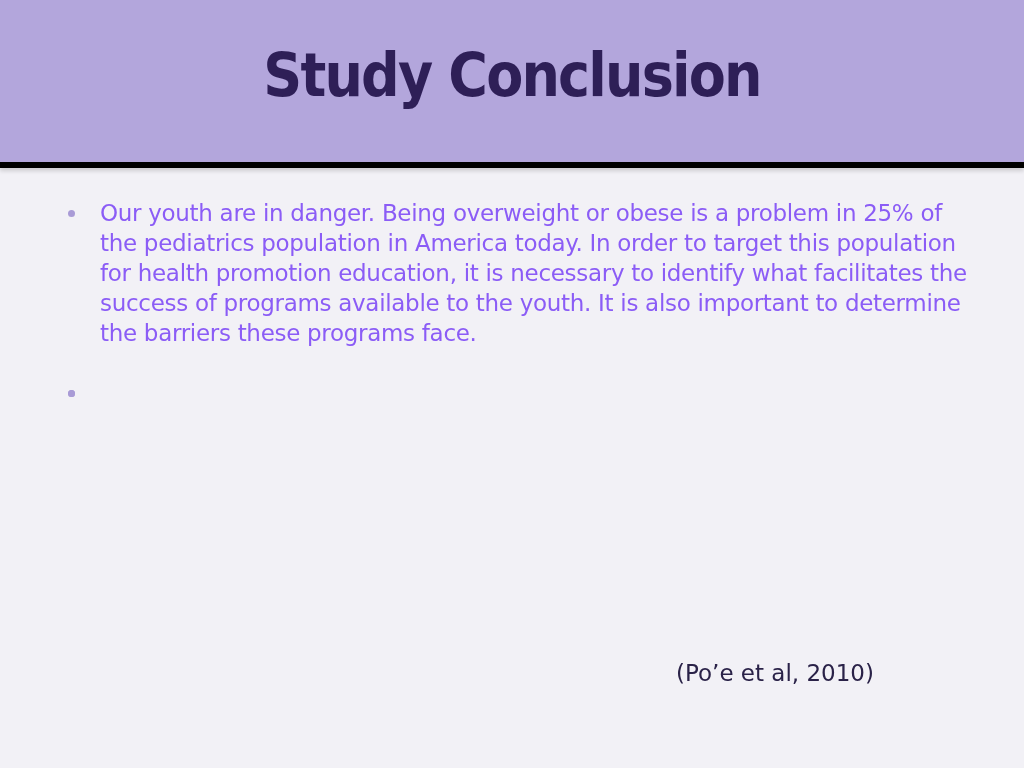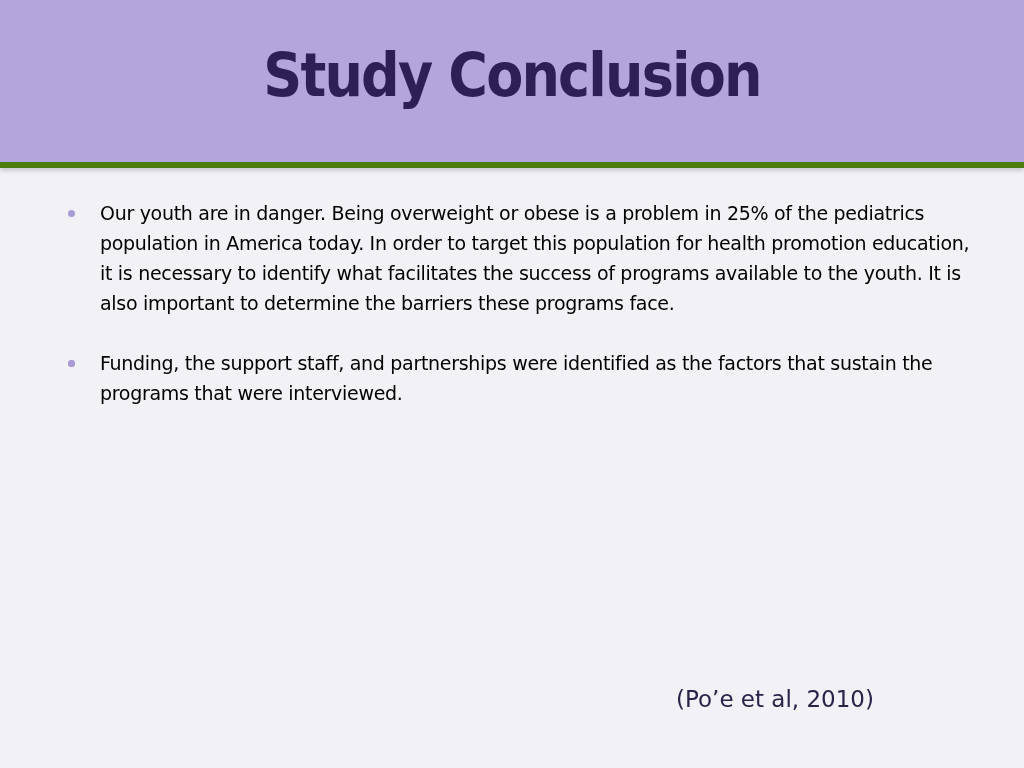--- a/index.html
+++ b/index.html
@@ -5,62 +5,61 @@
   html, body { margin: 0; padding: 0; }
   body {
     width: 1024px; height: 768px; overflow: hidden;
     background: #f2f1f6;
     font-family: "DejaVu Sans", sans-serif;
     position: relative;
   }
   .header {
     position: absolute; left: 0; top: 0; width: 1024px; height: 162px;
     background: #b3a6dc;
-    border-bottom: 6px solid #4d7c0f;
+    border-bottom: 6px solid #000000;
     box-shadow: 0 3px 4px rgba(0,0,0,0.15);
   }
   .title {
     position: absolute; left: 0; top: 40px; width: 1024px;
     text-align: center;
     font-family: "DejaVu Sans", sans-serif;
     font-weight: bold; font-size: 60px; letter-spacing: -2px;
     color: #2e1f57;
     transform: scaleX(0.9);
   }
   .content {
     position: absolute; left: 64px; top: 198px; width: 920px;
   }
   .bullet {
     position: relative; padding-left: 36px; margin-bottom: 30px;
-    font-size: 19px; line-height: 30px; color: #000000;
+    font-size: 23px; line-height: 30px; color: #8b5cf6;
     letter-spacing: -0.3px;
   }
   .bullet-dot {
     position: absolute; left: 4px; top: 12px; width: 7px; height: 7px;
     border-radius: 50%; background: #a99bd6;
   }
   .citation {
-    position: absolute; left: 676px; top: 686px;
+    position: absolute; left: 676px; top: 660px;
     font-size: 23px; color: #2a2248;
   }
 </style>
 </head>
 <body>
 
 <div class="header">
   <div class="title">Study Conclusion</div>
 </div>
 
 <div class="content">
   <div class="bullet">
     <span class="bullet-dot"></span>
     <span>Our youth are in danger. Being overweight or obese is a problem in 25% of the pediatrics population in America today. In order to target this population for health promotion education, it is necessary to identify what facilitates the success of programs available to the youth. It is also important to determine the barriers these programs face.</span>
   </div>
   <div class="bullet">
     <span class="bullet-dot"></span>
   </div>
   <div class="bullet">
     <span class="bullet-dot"></span>
-    <span>Funding, the support staff, and partnerships were identified as the factors that sustain the programs that were interviewed.</span>
   </div>
 </div>
 
 <div class="citation">(Po’e et al, 2010)</div>
 
 </body></html>

